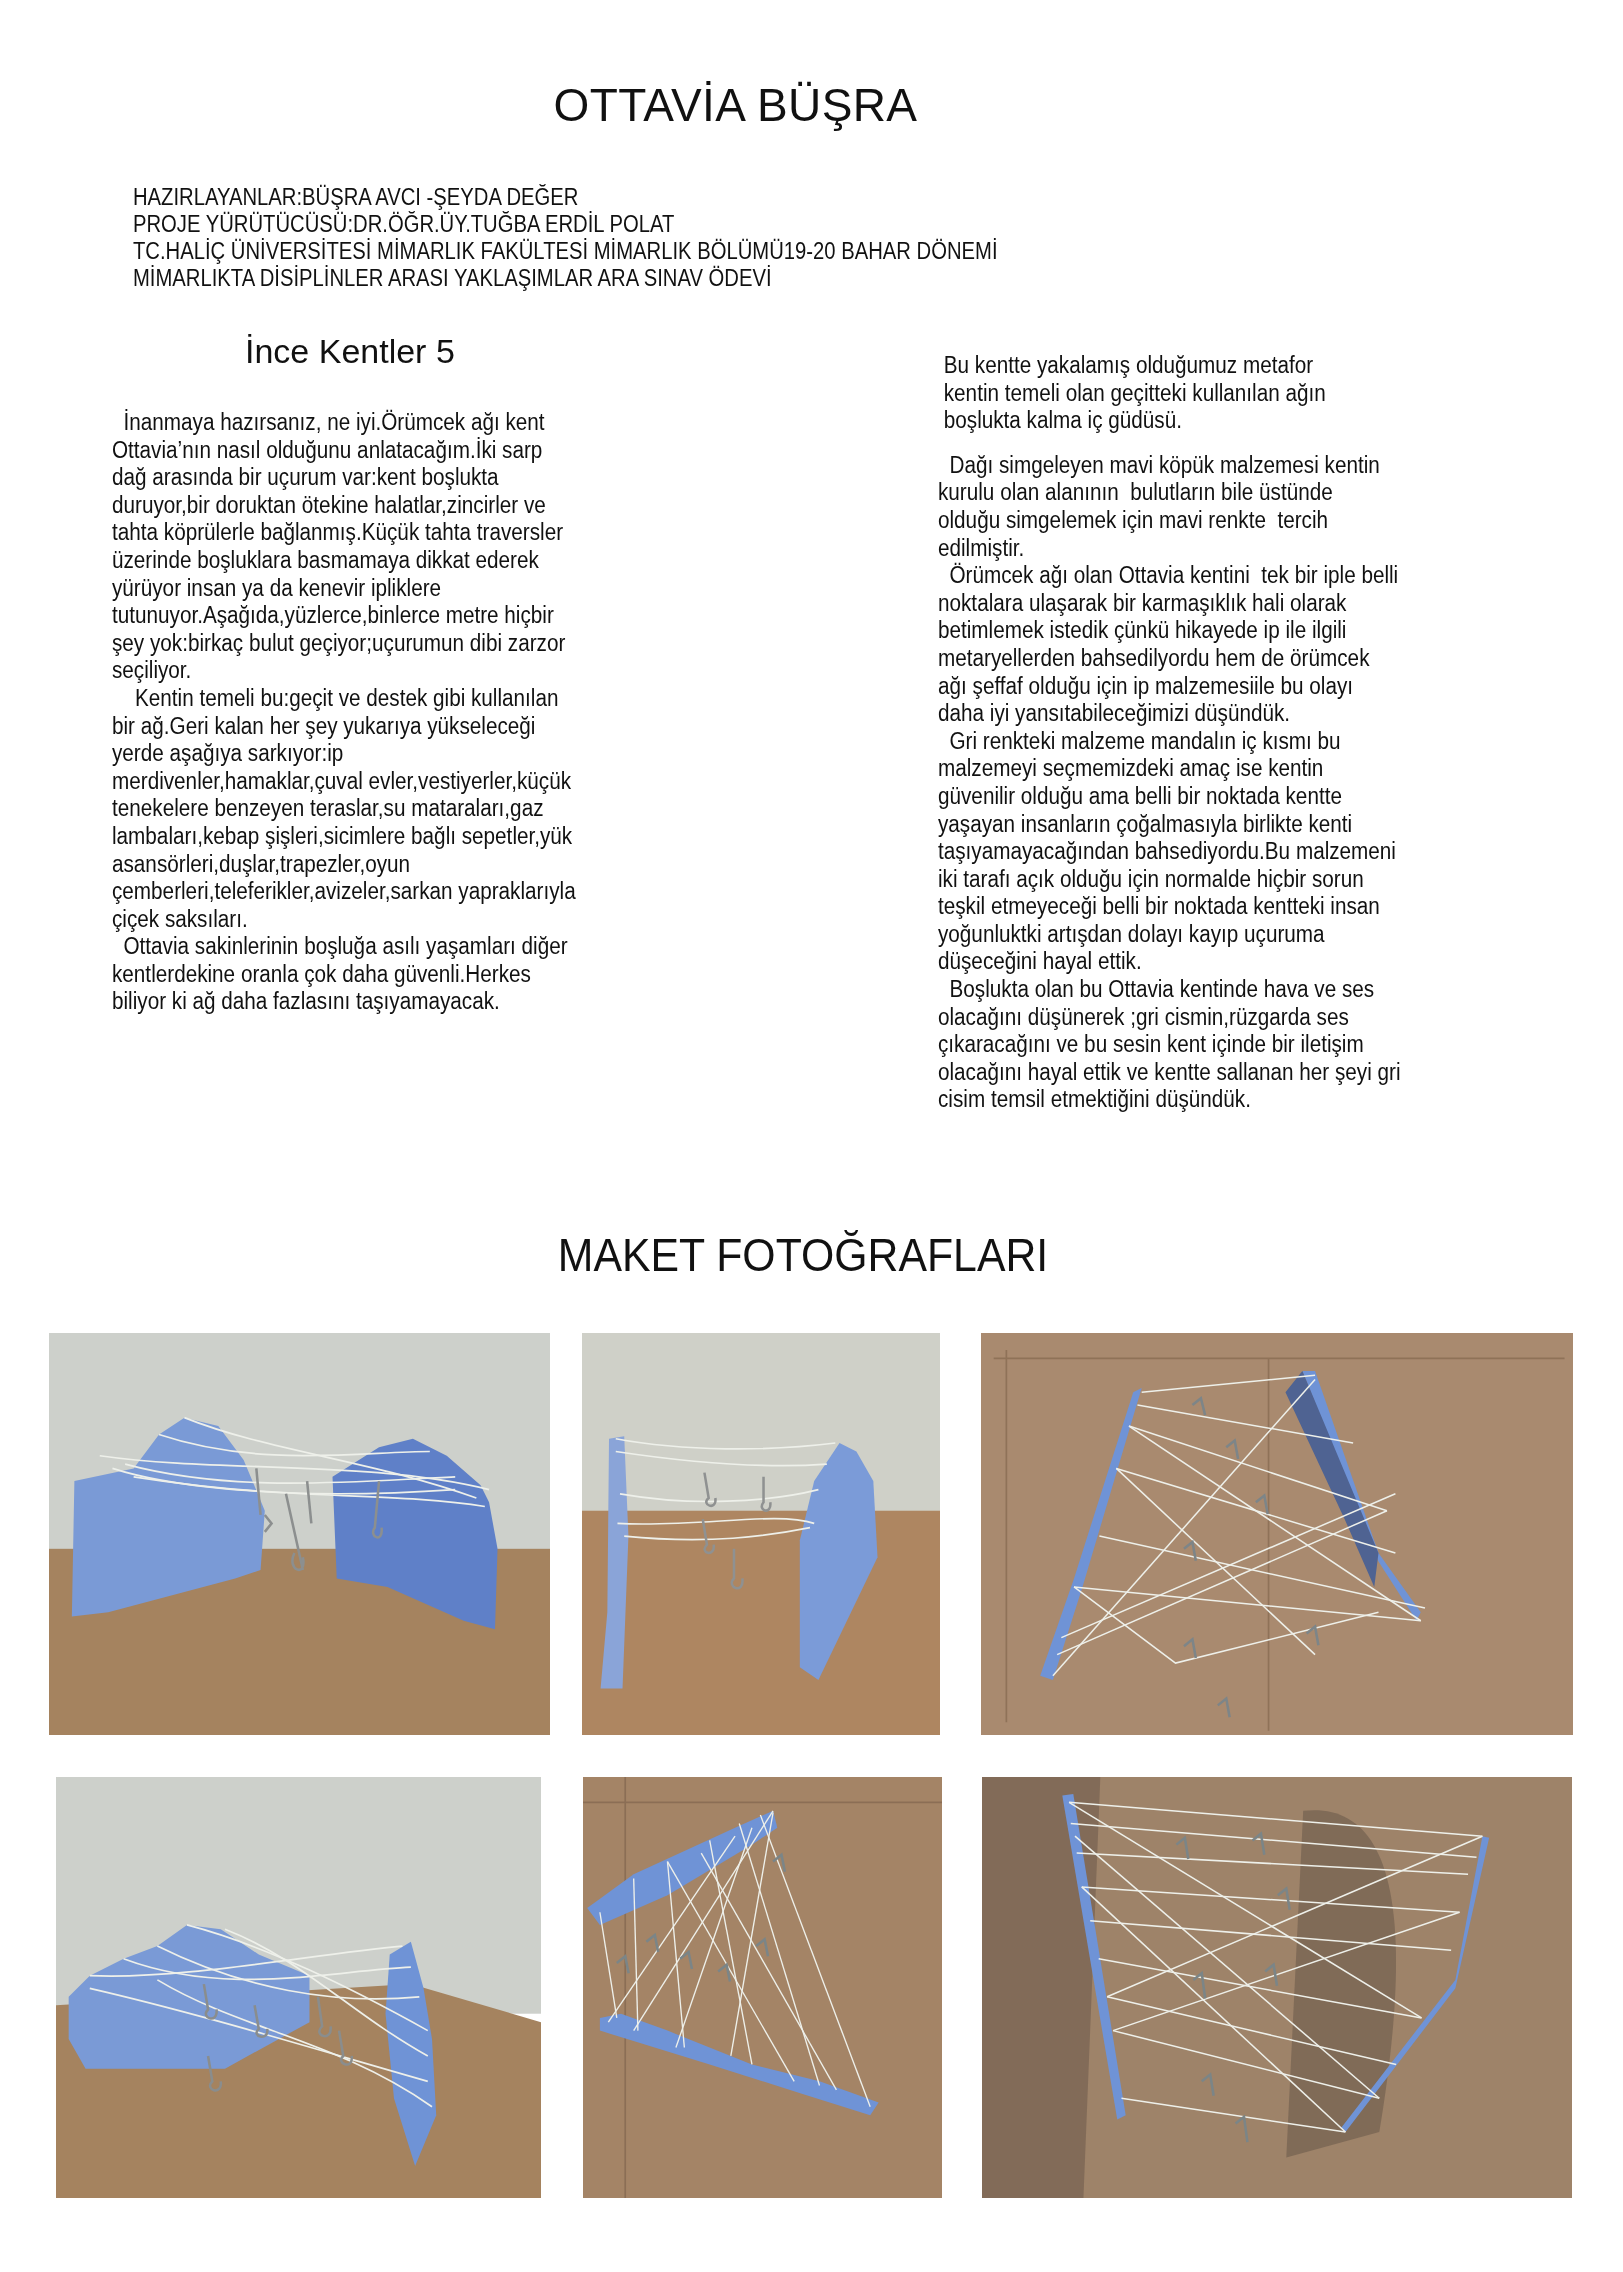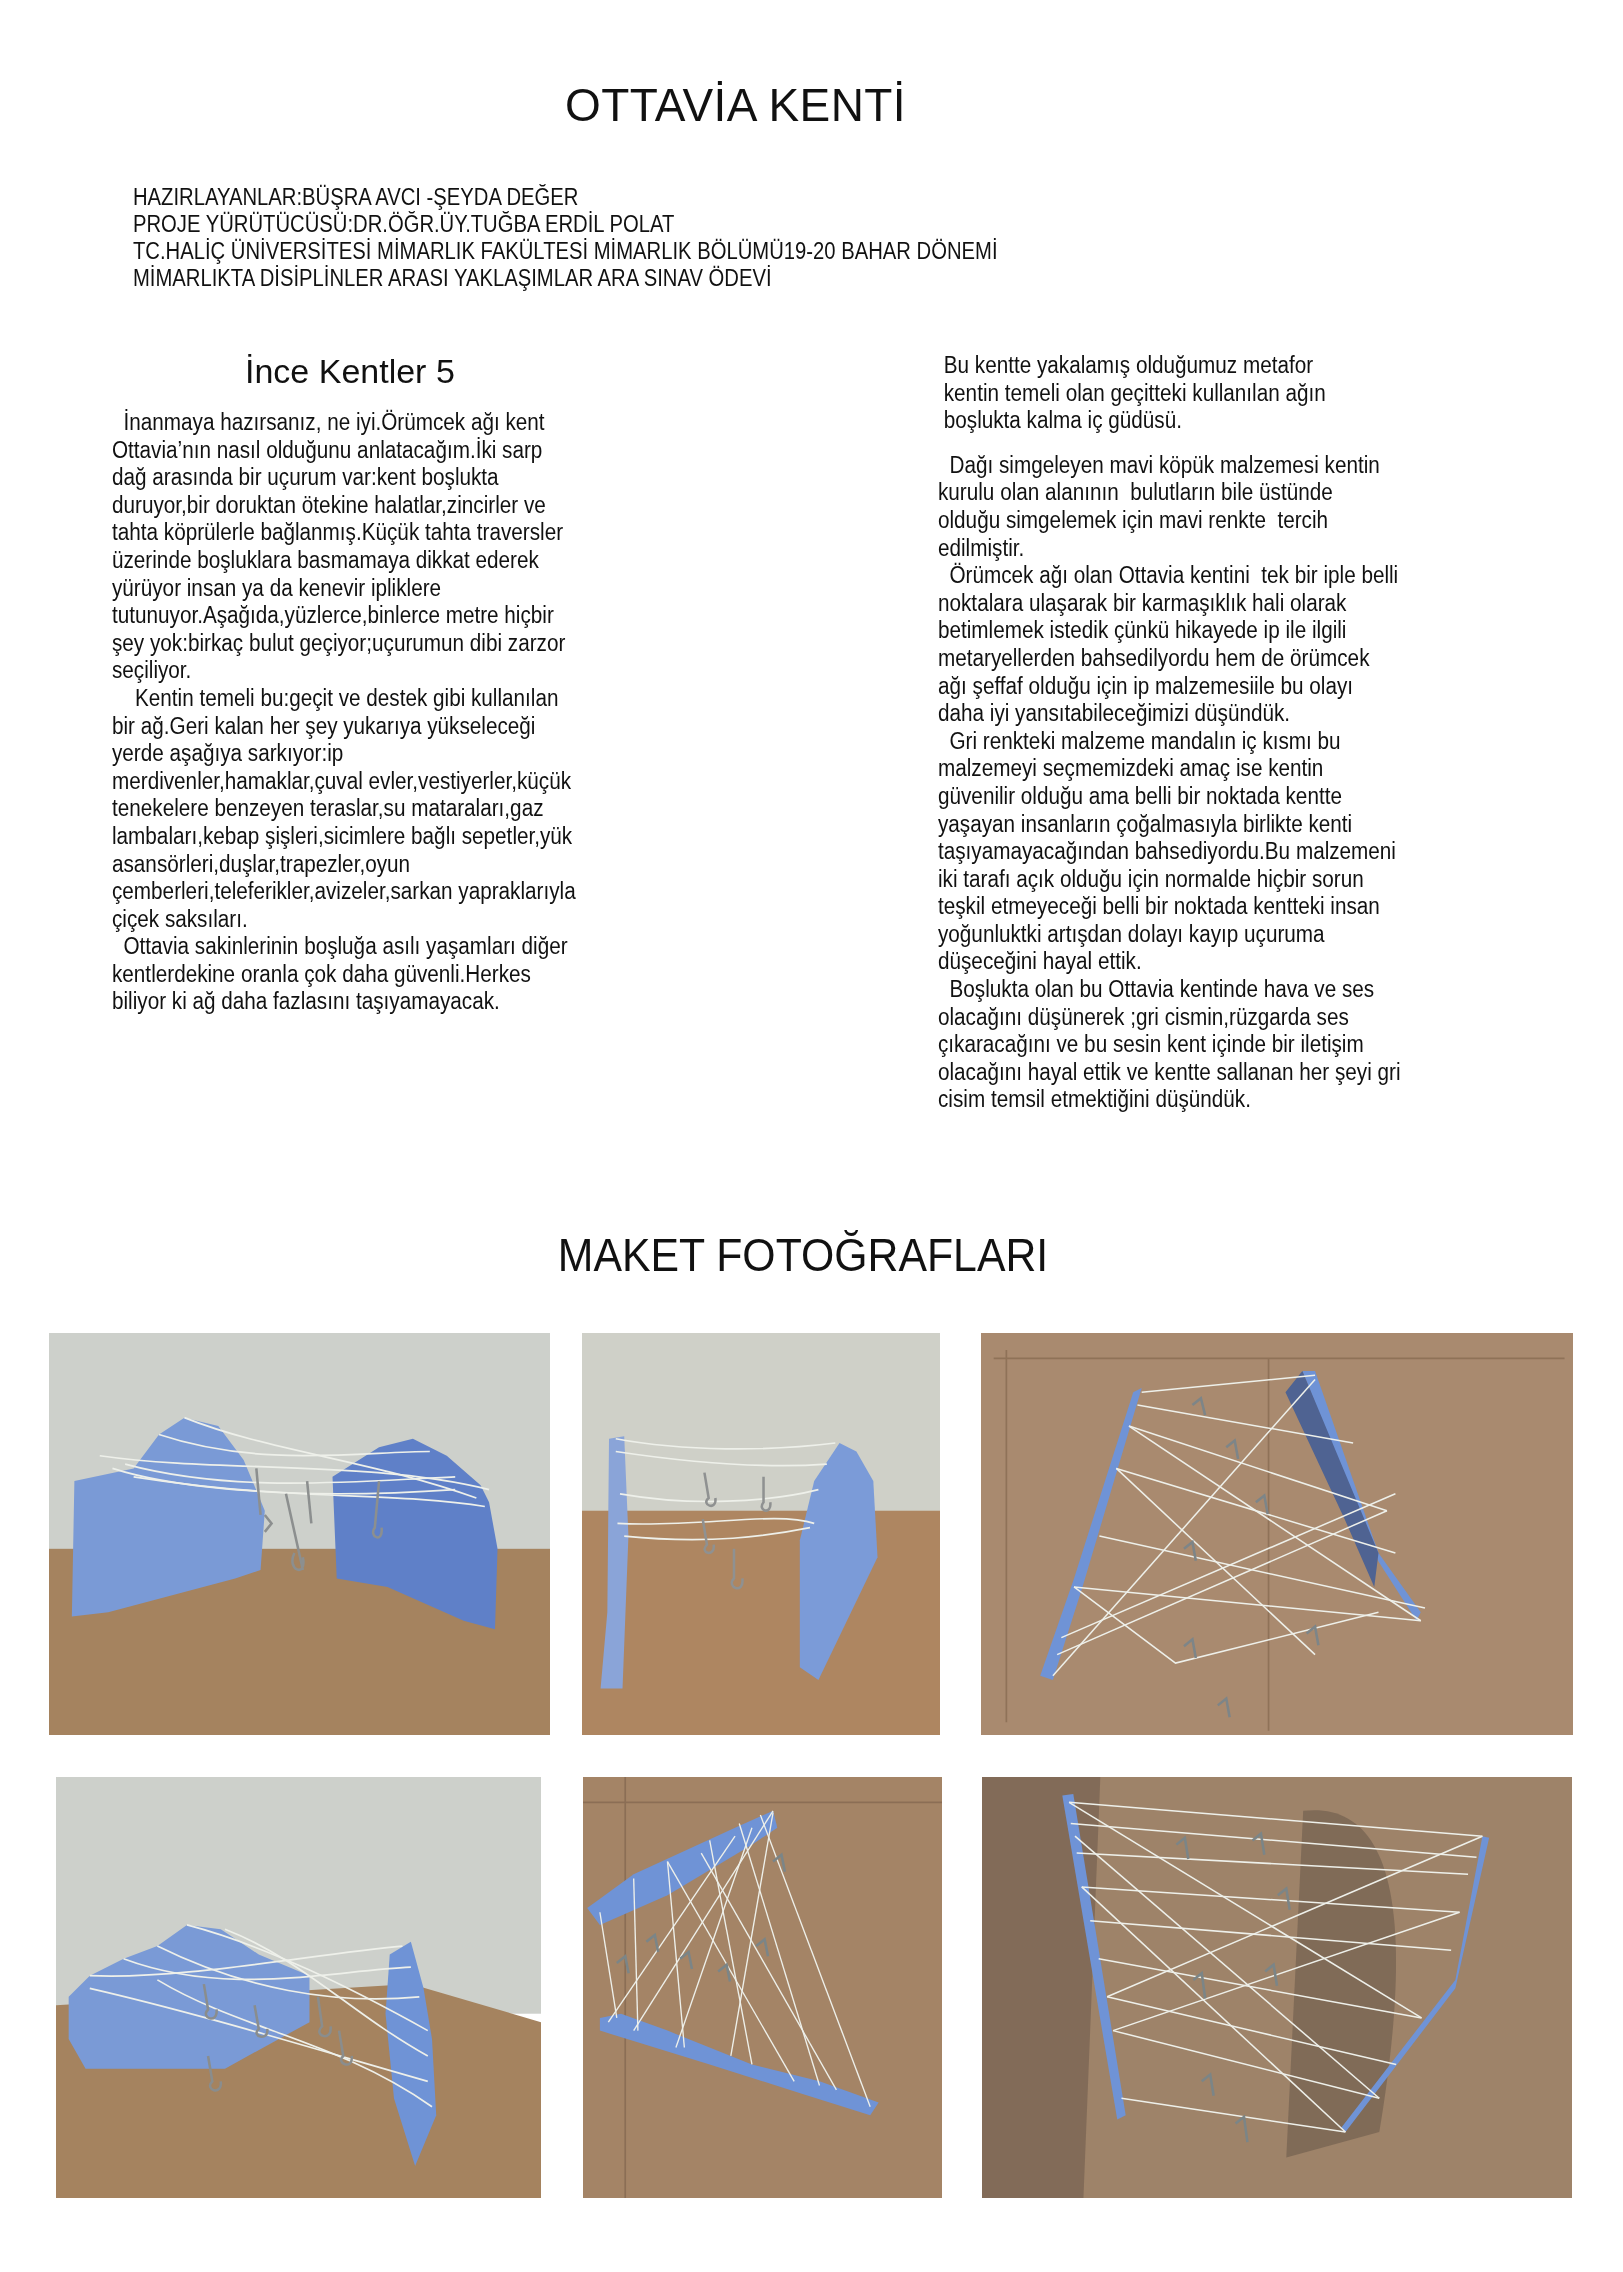--- a/index.html
+++ b/index.html
@@ -2,34 +2,34 @@
 <html style="font-size:13.5px"><head>
 <meta charset="utf-8">
 <style>
   html, body { margin: 0; padding: 0; background: #ffffff; }
   body { width: 1623px; height: 2273px; position: relative; overflow: hidden;
          font-family: "Liberation Sans", "DejaVu Sans", sans-serif; color: #111; }
   .abs { position: absolute; }
   .title { left: 0; width: 1471px; top: 78px; text-align: center; font-size: 46px; letter-spacing: 0.4px; }
   .meta { left: 133px; top: 184px; font-size: 23px; line-height: 27px; transform: scaleX(0.88); transform-origin: left top; white-space: nowrap; }
   .meta div { height: 27px; }
-  .subhead { left: 245px; top: 352px; font-size: 34px; }
+  .subhead { left: 245px; top: 332px; font-size: 34px; }
   .col { font-size: 23px; line-height: 27.6px; white-space: nowrap; transform: scaleX(0.9); transform-origin: left top; }
   .col .ln { height: 27.6px; }
   .col .gap { height: 17px; }
   .left-col { left: 112px; top: 409px; }
   .right-col { left: 938px; top: 352px; }
   .section-head { left: 0; width: 1606px; top: 1228px; text-align: center; font-size: 46px; transform: scaleX(0.93); }
   .photo { position: absolute; overflow: hidden; }
   .photo svg { width: 100%; height: 100%; display: block; }
 </style>
 </head>
 <body>
 
-<div class="abs title">OTTAVİA KENTİ</div>
+<div class="abs title">OTTAVİA BÜŞRA</div>
 
 <div class="abs meta">
   <div>HAZIRLAYANLAR:BÜŞRA AVCI -ŞEYDA DEĞER</div>
   <div>PROJE YÜRÜTÜCÜSÜ:DR.ÖĞR.ÜY.TUĞBA ERDİL POLAT</div>
   <div>TC.HALİÇ ÜNİVERSİTESİ MİMARLIK FAKÜLTESİ MİMARLIK BÖLÜMÜ19-20 BAHAR DÖNEMİ</div>
   <div>MİMARLIKTA DİSİPLİNLER ARASI YAKLAŞIMLAR  ARA SINAV ÖDEVİ</div>
 </div>
 
 <div class="abs subhead">İnce Kentler 5</div>
 <div class="abs col left-col">

